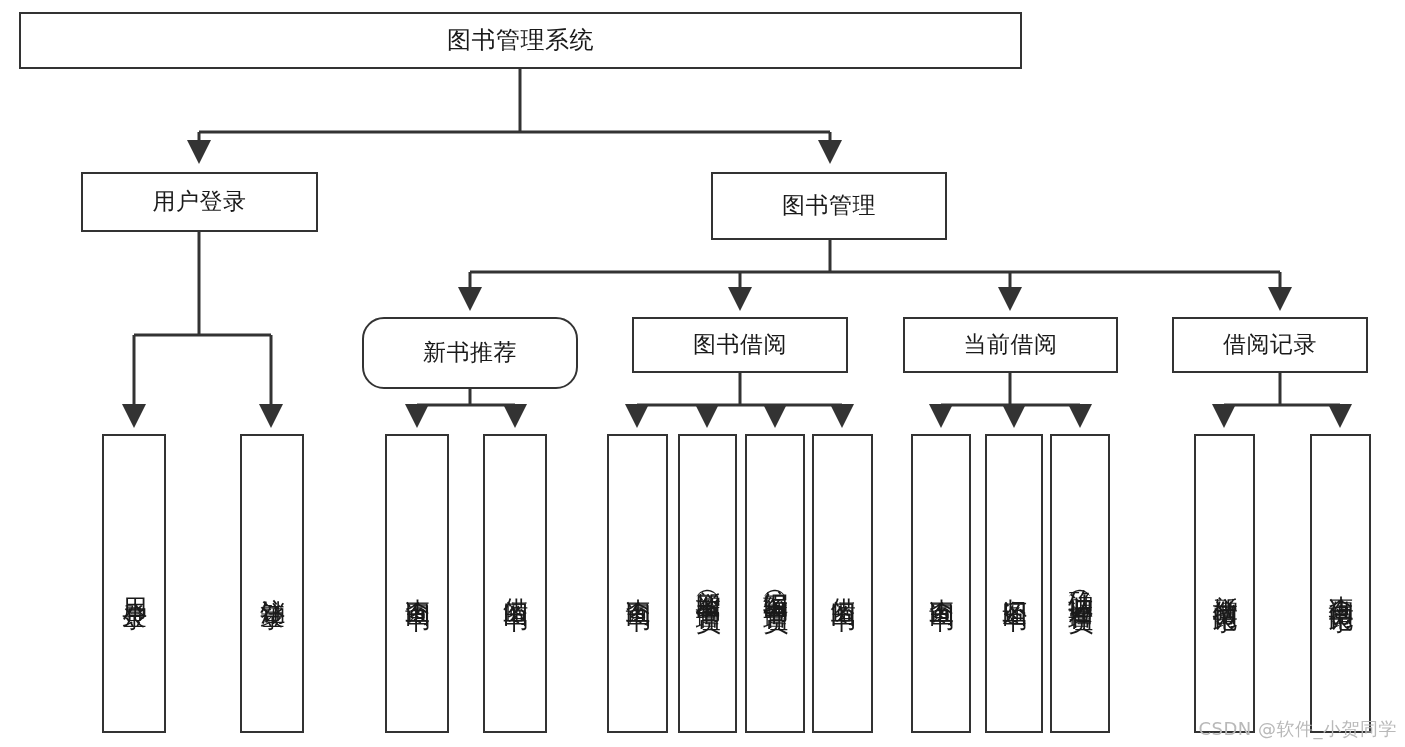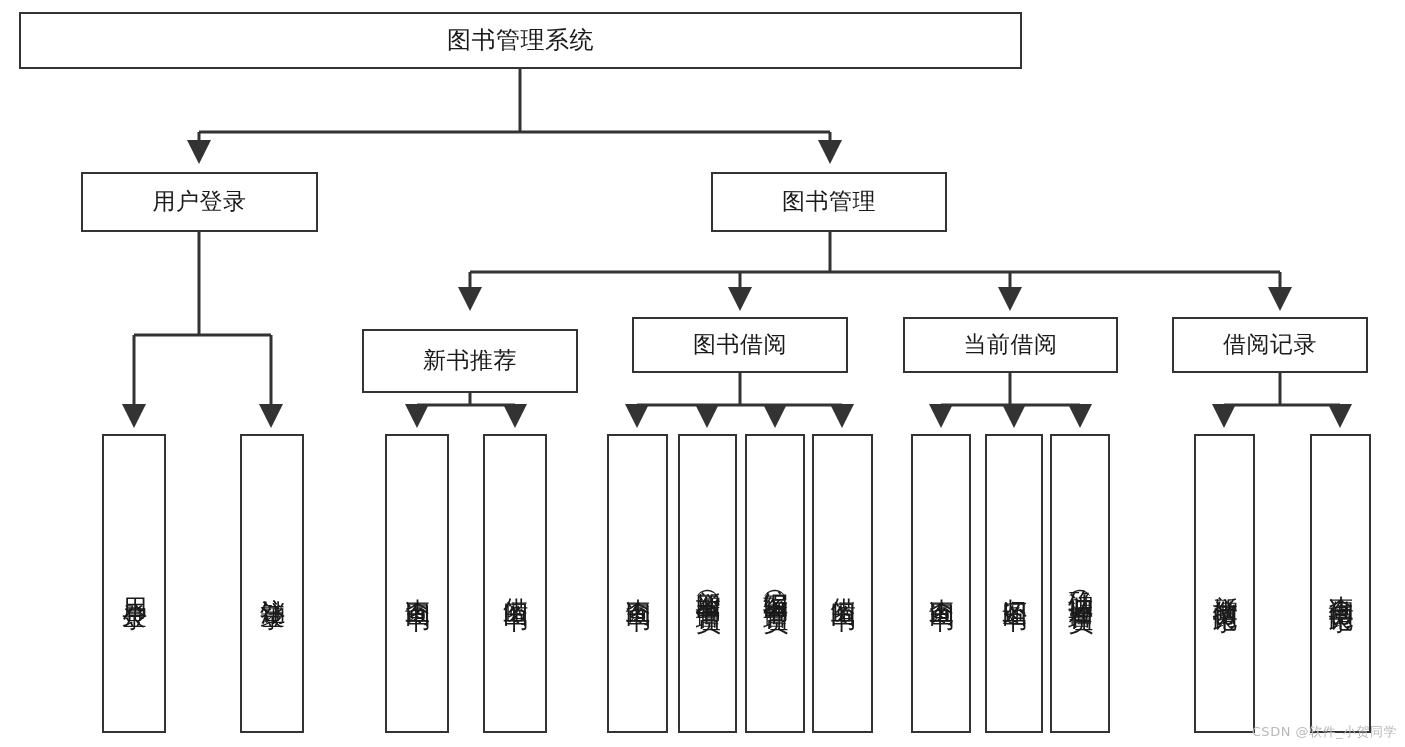--- a/index.html
+++ b/index.html
@@ -56,21 +56,21 @@
     font-size:25px;
     line-height:1.14;
     letter-spacing:3px;
     white-space:nowrap;
     max-height:285px;
   }
   .watermark{
     position:absolute;
     right:8px;
     bottom:6px;
-    font-size:13px;
+    font-size:18px;
     color:#b9b9b9;
     z-index:5;
     white-space:nowrap;
     letter-spacing:0.5px;
   }
 </style>
 </head>
 <body>
 
 <div id="canvas">
@@ -125,25 +125,25 @@
     </g>
   </svg>
 
   <div class="node horiz root" id="node-root" style="left: 19px; top: 12px; width: 1003px; height: 57px;">
     <span class="label">图书管理系统</span>
   </div>
 
   <div class="node horiz" id="node-l2-0" style="left: 81px; top: 172px; width: 237px; height: 60px;">
     <span class="label">用户登录</span>
   </div>
-  <div class="node horiz" id="node-l2-1" style="left: 711px; top: 172px; width: 236px; height: 60px;">
+  <div class="node horiz" id="node-l2-1" style="left: 711px; top: 172px; width: 236px; height: 68px;">
     <span class="label">图书管理</span>
   </div>
 
-  <div class="node horiz" id="node-l3-0" style="left: 362px; top: 329px; width: 216px; height: 64px;">
+  <div class="node horiz" id="node-l3-0" style="left: 362px; top: 317px; width: 216px; height: 72px; border-radius: 22px;">
     <span class="label">新书推荐</span>
   </div>
   <div class="node horiz" id="node-l3-2" style="left: 903px; top: 317px; width: 215px; height: 56px;">
     <span class="label">当前借阅</span>
   </div>
   <div class="node horiz" id="node-l3-1" style="left: 632px; top: 317px; width: 216px; height: 56px;">
     <span class="label">图书借阅</span>
   </div>
   <div class="node horiz" id="node-l3-3" style="left: 1172px; top: 317px; width: 196px; height: 56px;">
     <span class="label">借阅记录</span>

